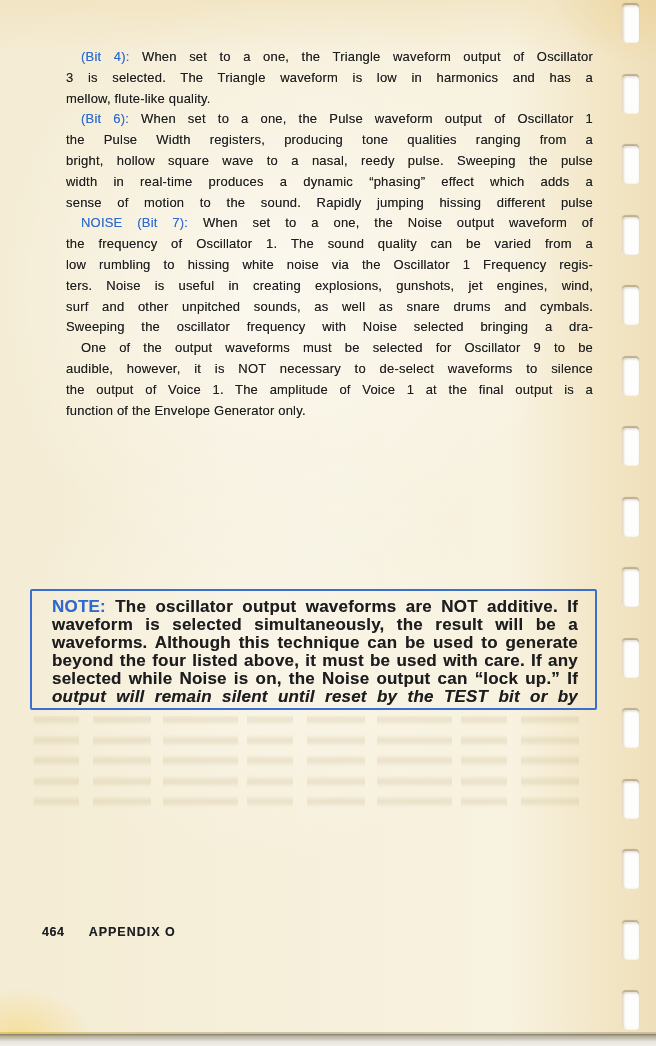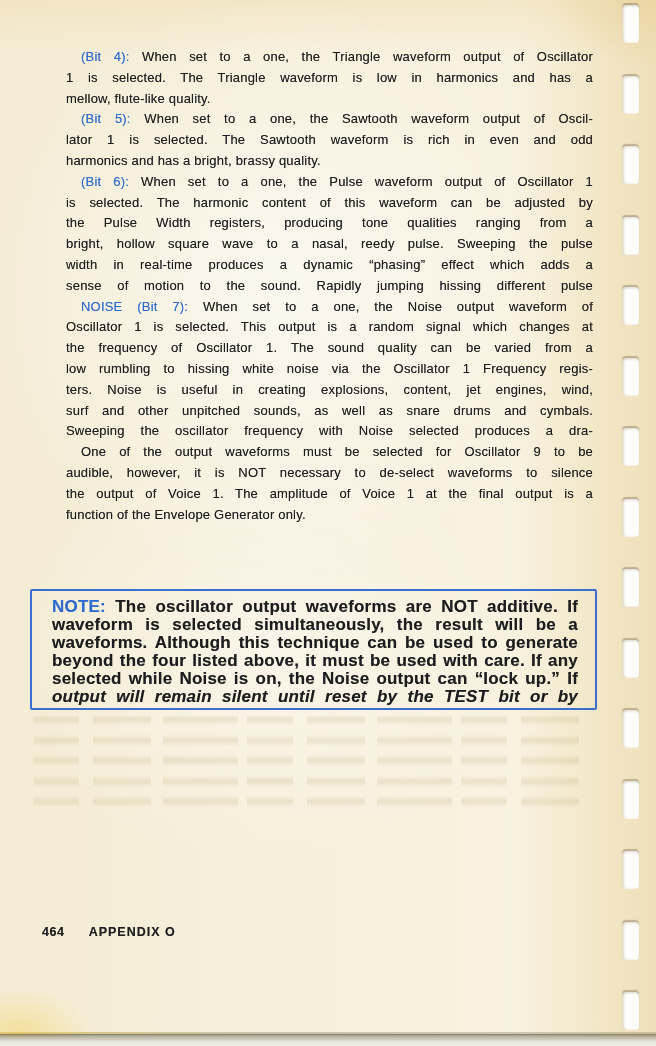--- a/index.html
+++ b/index.html
@@ -84,44 +84,37 @@
   }
 </style>
 </head>
 <body>
 
 <div id="page">
 
   <div id="text-column">
       <div>
         <div class="bline first"><span class="lbl">(Bit 4):</span> When set to a one, the Triangle waveform output of Oscillator</div>
-        <div class="bline">1 is selected. The Triangle waveform is low in harmonics and has a</div>
+        <div class="bline">3 is selected. The Triangle waveform is low in harmonics and has a</div>
         <div class="bline last">mellow, flute-like quality.</div>
       </div>
       <div>
-        <div class="bline first"><span class="lbl">(Bit 5):</span> When set to a one, the Sawtooth waveform output of Oscil-</div>
-        <div class="bline">lator 1 is selected. The Sawtooth waveform is rich in even and odd</div>
-        <div class="bline last">harmonics and has a bright, brassy quality.</div>
-      </div>
-      <div>
         <div class="bline first"><span class="lbl">(Bit 6):</span> When set to a one, the Pulse waveform output of Oscillator 1</div>
-        <div class="bline">is selected. The harmonic content of this waveform can be adjusted by</div>
         <div class="bline">the Pulse Width registers, producing tone qualities ranging from a</div>
         <div class="bline">bright, hollow square wave to a nasal, reedy pulse. Sweeping the pulse</div>
         <div class="bline">width in real-time produces a dynamic “phasing” effect which adds a</div>
         <div class="bline">sense of motion to the sound. Rapidly jumping hissing different pulse</div>
       </div>
       <div>
         <div class="bline first"><span class="lbl">NOISE (Bit 7):</span> When set to a one, the Noise output waveform of</div>
-        <div class="bline">Oscillator 1 is selected. This output is a random signal which changes at</div>
         <div class="bline">the frequency of Oscillator 1. The sound quality can be varied from a</div>
         <div class="bline">low rumbling to hissing white noise via the Oscillator 1 Frequency regis-</div>
-        <div class="bline">ters. Noise is useful in creating explosions, content, jet engines, wind,</div>
+        <div class="bline">ters. Noise is useful in creating explosions, gunshots, jet engines, wind,</div>
         <div class="bline">surf and other unpitched sounds, as well as snare drums and cymbals.</div>
-        <div class="bline">Sweeping the oscillator frequency with Noise selected produces a dra-</div>
+        <div class="bline">Sweeping the oscillator frequency with Noise selected bringing a dra-</div>
       </div>
       <div>
         <div class="bline first">One of the output waveforms must be selected for Oscillator 9 to be</div>
         <div class="bline">audible, however, it is NOT necessary to de-select waveforms to silence</div>
         <div class="bline">the output of Voice 1. The amplitude of Voice 1 at the final output is a</div>
         <div class="bline last">function of the Envelope Generator only.</div>
       </div>
     </div>
 
   <div id="note-box">

